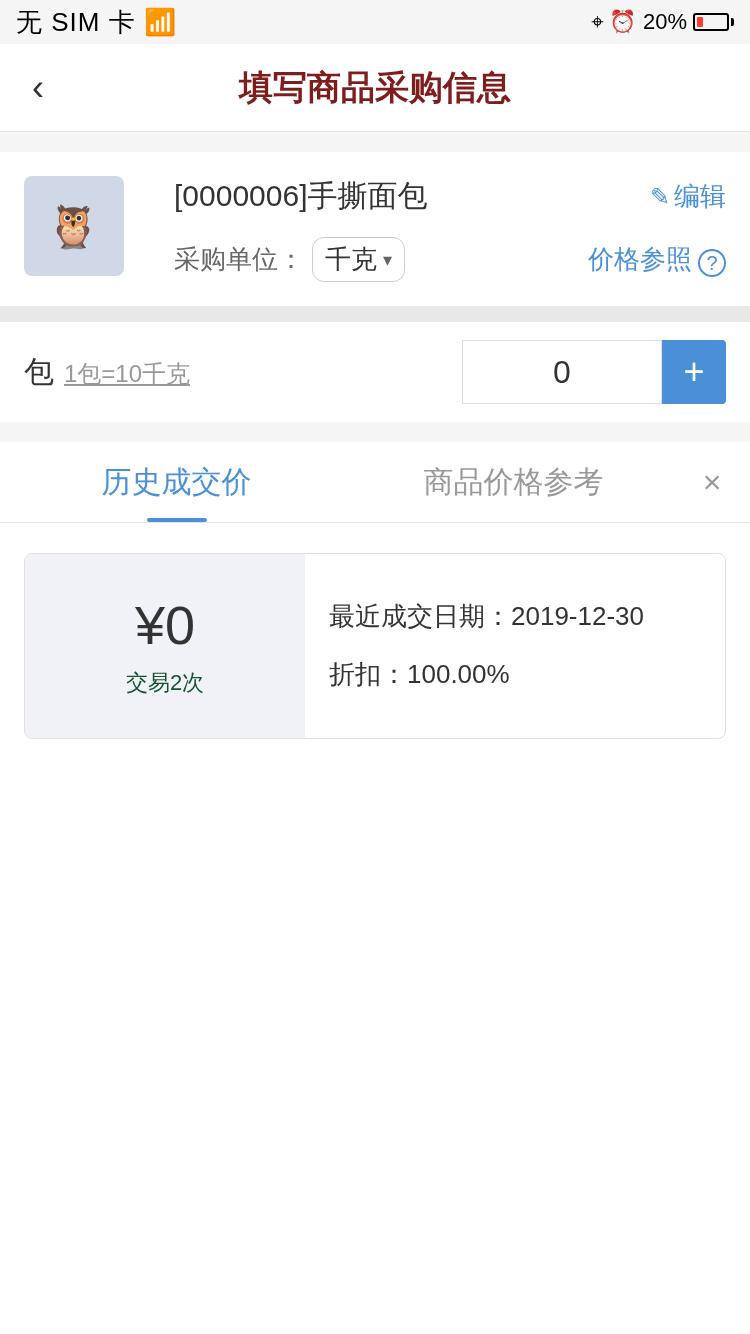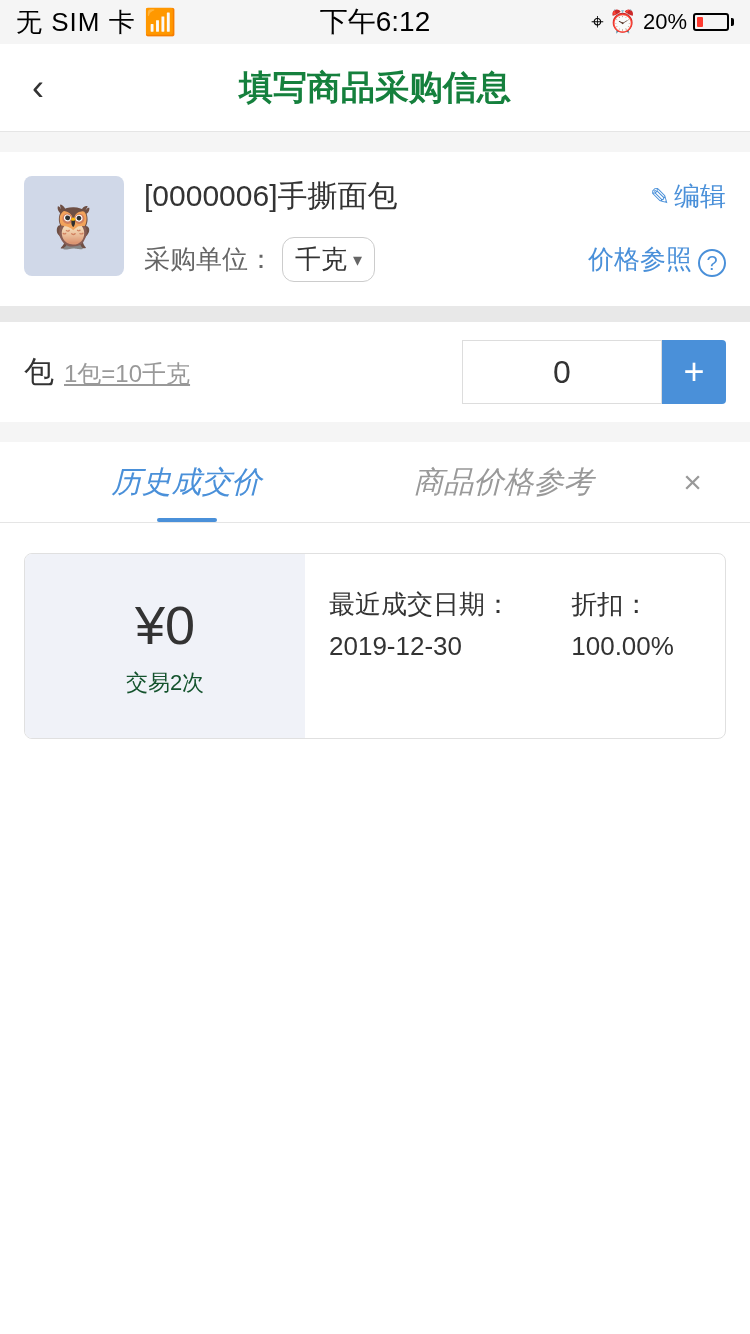--- a/index.html
+++ b/index.html
@@ -87,21 +87,21 @@
       color: #333;
       cursor: pointer;
       padding: 8px;
     }
     .nav-title {
       position: absolute;
       left: 50%;
       transform: translateX(-50%);
       font-size: 34px;
       font-weight: 600;
-      color: #15803d;
+      color: #7f1d1d;
     }
 
     
     .product-card {
       background: #fff;
       margin-top: 20px;
       padding: 24px;
       display: flex;
       align-items: flex-start;
       gap: 20px;
@@ -115,20 +115,21 @@
       align-items: center;
       justify-content: center;
       flex-shrink: 0;
     }
     .owl-icon {
       font-size: 42px;
       color: #5a6a8a;
     }
     .product-details {
       flex: 1;
+      margin-left: 30px;
     }
     .product-header {
       display: flex;
       align-items: center;
       justify-content: space-between;
       margin-bottom: 20px;
     }
     .product-name {
       font-size: 30px;
       color: #333;
@@ -256,23 +257,22 @@
 
     
     .tabs-section {
       background: #fff;
       margin-top: 20px;
     }
     .tabs-header {
       display: flex;
       align-items: center;
       border-bottom: 1px solid #e5e5e5;
-      padding: 0 28px;
+      padding: 0 8px;
       position: relative;
-      font-style: italic;
     }
     .tab-item {
       flex: 1;
       height: 80px;
       display: flex;
       align-items: center;
       justify-content: center;
       font-size: 30px;
       color: #999;
       cursor: pointer;
@@ -329,21 +329,21 @@
       font-weight: 300;
     }
     .history-trades {
       font-size: 22px;
       color: #14532d;
     }
     .history-right {
       flex: 1;
       padding: 30px 24px;
       display: flex;
-      flex-direction: row;
+      flex-direction: column;
       gap: 16px;
       justify-content: center;
     }
     .history-detail-item {
       font-size: 26px;
       color: #333;
       line-height: 1.6;
     }
 
     
@@ -351,21 +351,20 @@
       background: #fff;
       flex: 1;
       min-height: 600px;
     }
   </style>
 </head>
 <body>
 
 <div class="status-bar">
   <div class="status-left">无 SIM 卡 📶</div>
-  <div class="status-center">下午6:12</div>
   <div class="status-right">
     <span>⌖</span>
     <span>⏰</span>
     <span>20%</span>
     <div class="battery-icon">
       <div class="battery-body">
         <div class="battery-fill"></div>
       </div>
       <div class="battery-tip"></div>
     </div>

